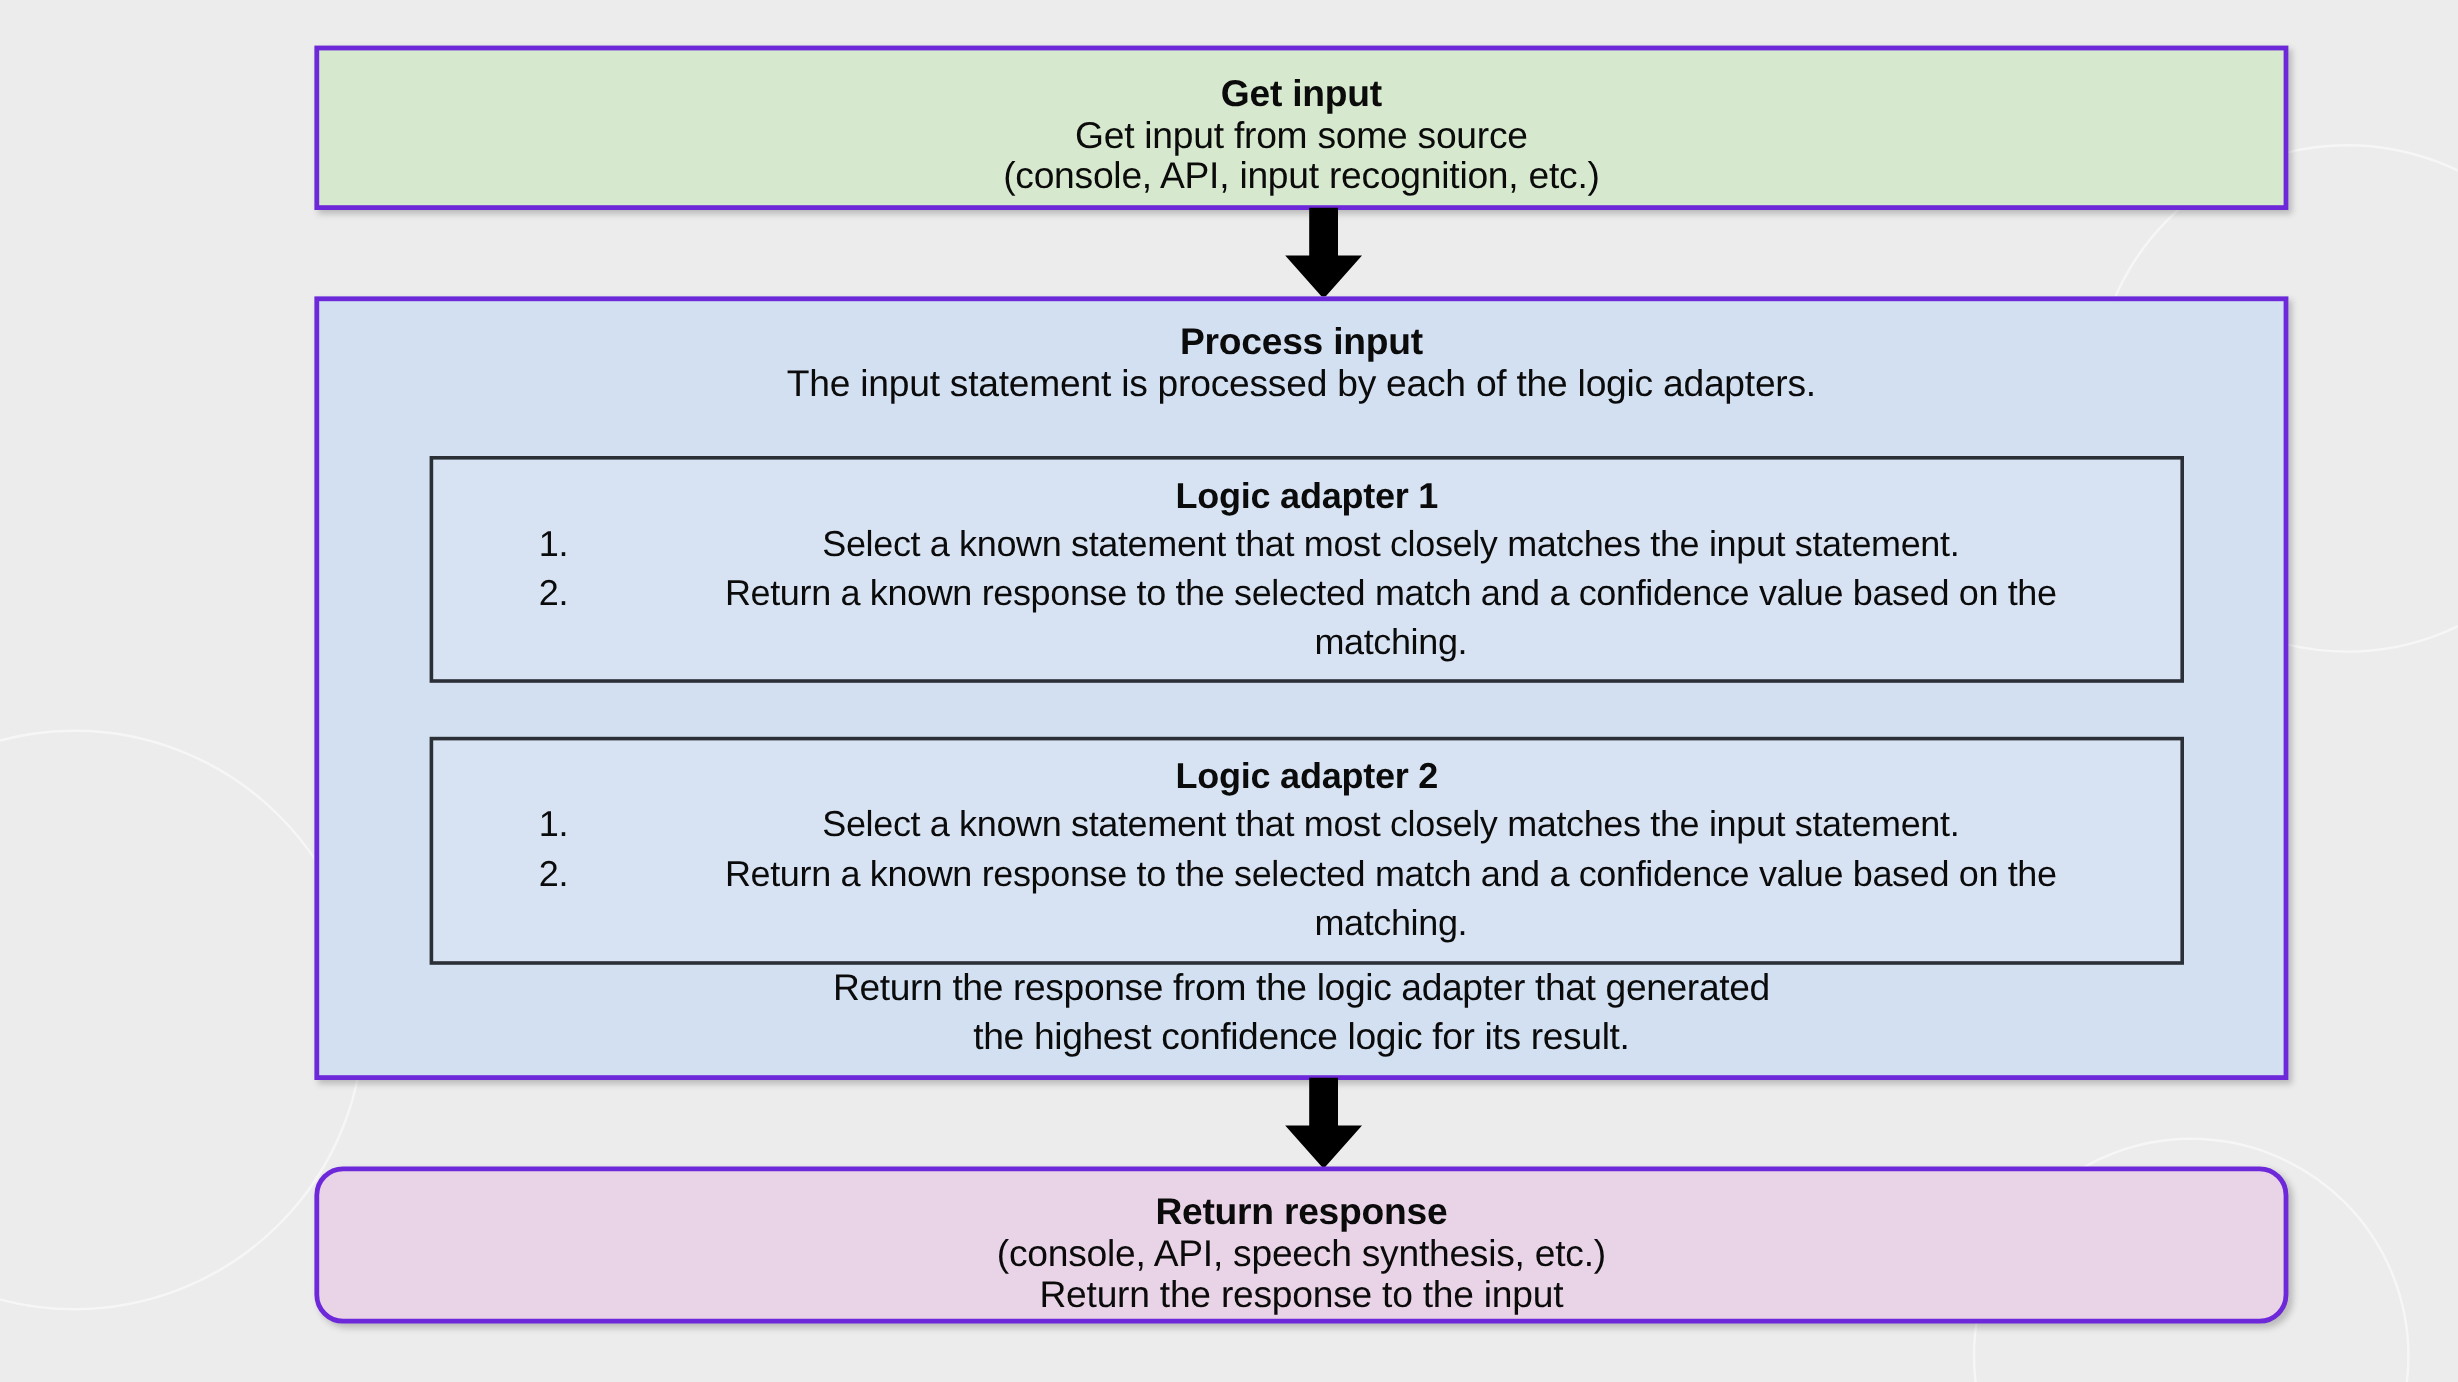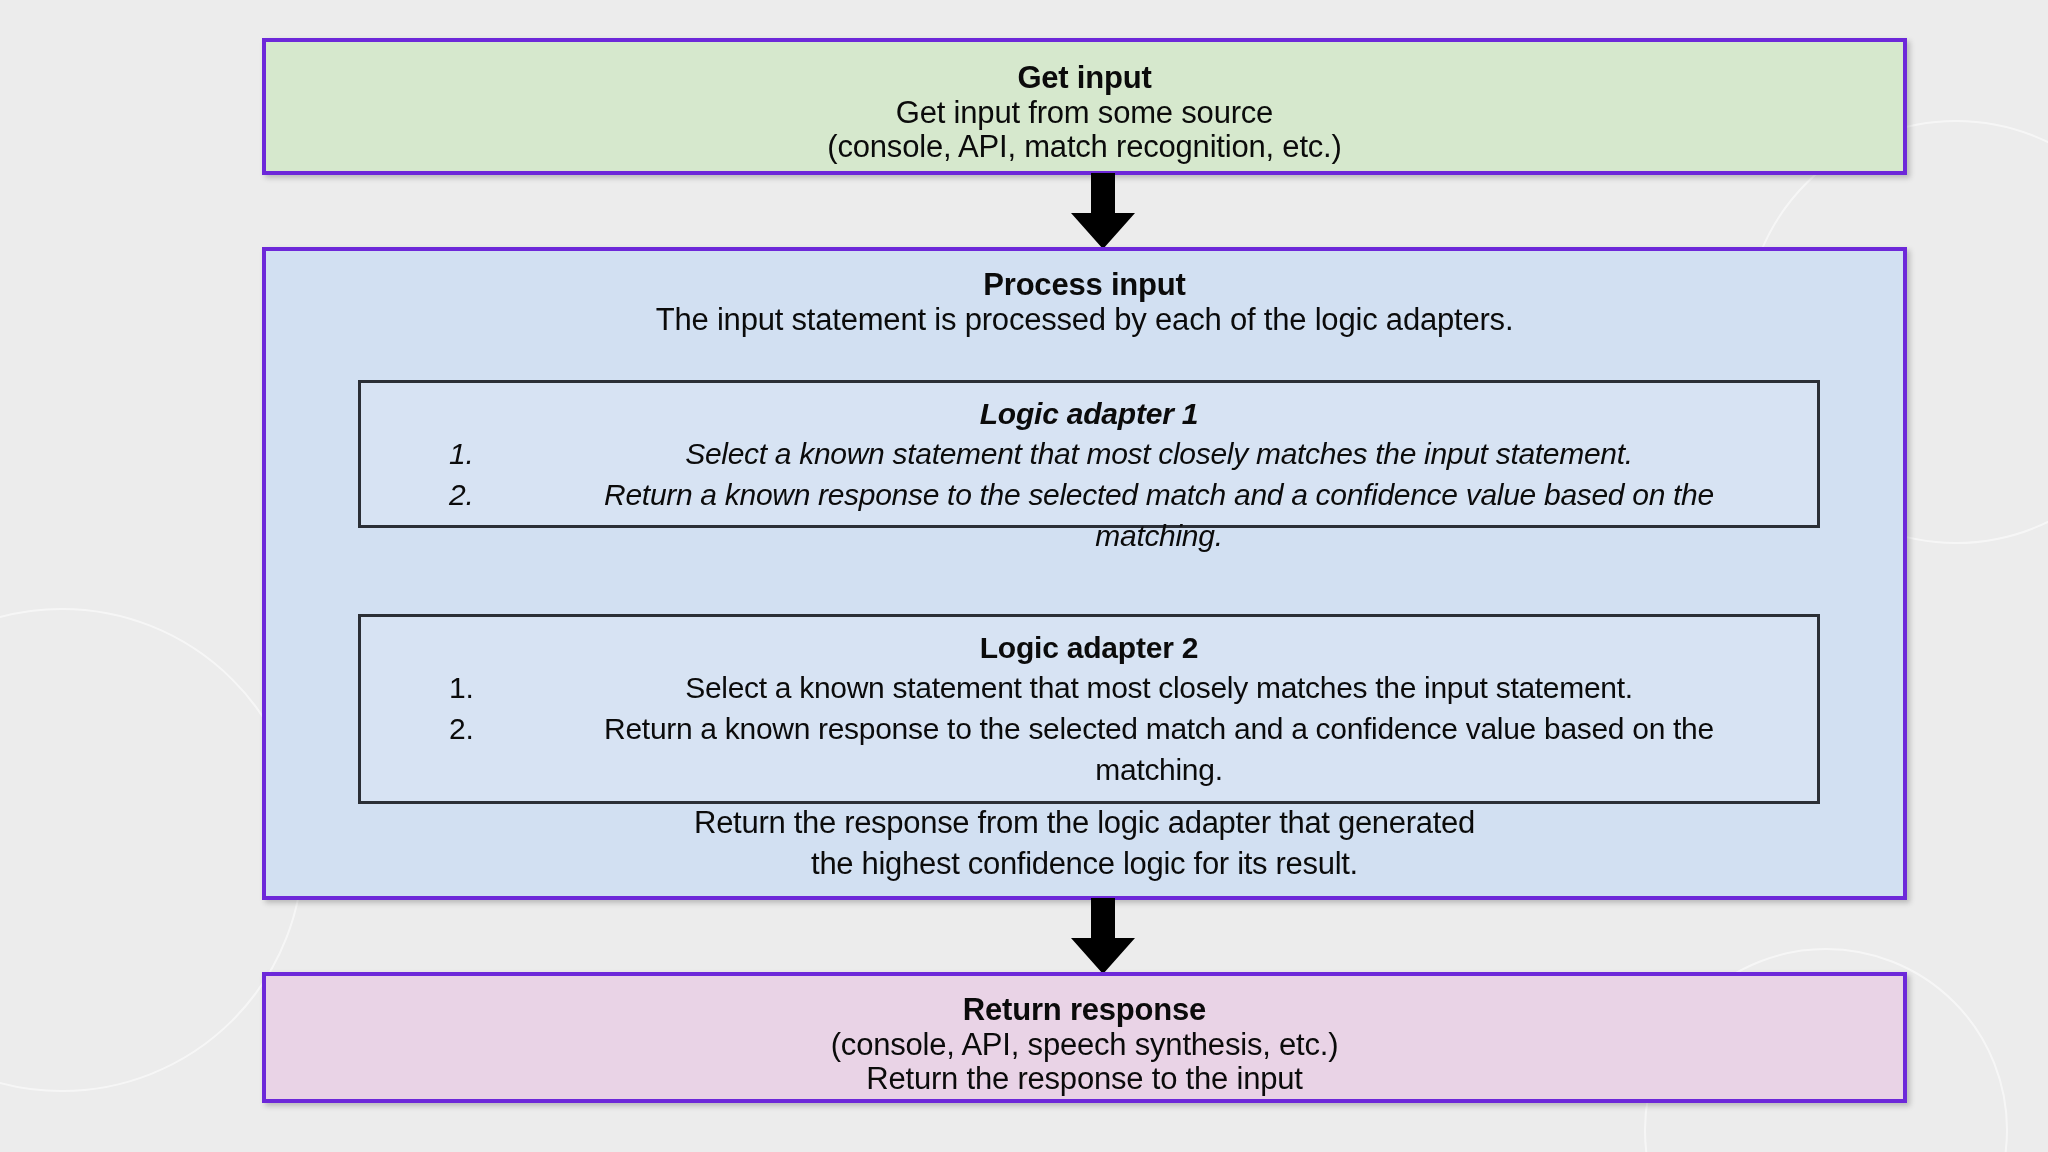--- a/index.html
+++ b/index.html
@@ -80,21 +80,21 @@
   .adapter {
     position: absolute;
     box-sizing: border-box;
     left: 92px;          
     width: 1462px;       
     background: #d7e3f3;
     border: 3px solid #2b2f36;
     text-align: center;
     padding-top: 12px;
   }
-  #adapter-1 { top: 129px; height: 148px; font-style: italic; }  
+  #adapter-1 { top: 129px; height: 189px; }  
   #adapter-2 { top: 343px; height: 190px; margin-top: 20px; }  
 
   .adapter .node-title { font-size: 30px; line-height: 38px; }
 
   .steps {
     margin: 0;
     padding: 0;
     list-style: none;
   }
   .step {
@@ -127,20 +127,21 @@
   }
 
   
   #return-response {
     left: 262px;
     top: 972px;
     width: 1645px;
     height: 131px;
     background: #e9d3e6;
     padding-top: 16px;
+    border-radius: 24px;
   }
   #return-response .node-title { font-size: 31px; line-height: 36px; }
   #return-response .node-line  { font-size: 31px; line-height: 34px; }
 
   
   .arrow {
     position: absolute;
     left: 1053px;
     width: 100px;
   }
@@ -153,21 +154,21 @@
 
 <div class="canvas">
 
   <div class="watermark wm-1"></div>
   <div class="watermark wm-2"></div>
   <div class="watermark wm-3"></div>
 
   <div class="node" id="get-input" style="background: rgb(214, 232, 205);">
     <div class="node-title">Get input</div>
     <div class="node-line">Get input from some source</div>
-    <div class="node-line">(console, API, match recognition, etc.)</div>
+    <div class="node-line">(console, API, input recognition, etc.)</div>
   </div>
 
   <div class="arrow" id="arrow-1">
     <svg width="100" height="76" viewBox="0 0 100 76" xmlns="http://www.w3.org/2000/svg">
       <polygon points="38,0 62,0 62,40 82,40 50,76 18,40 38,40" fill="#000000"></polygon>
     </svg>
   </div>
 
   <div class="node" id="process-input" style="background: rgb(210, 224, 242);">
     <div class="node-title">Process input</div>

